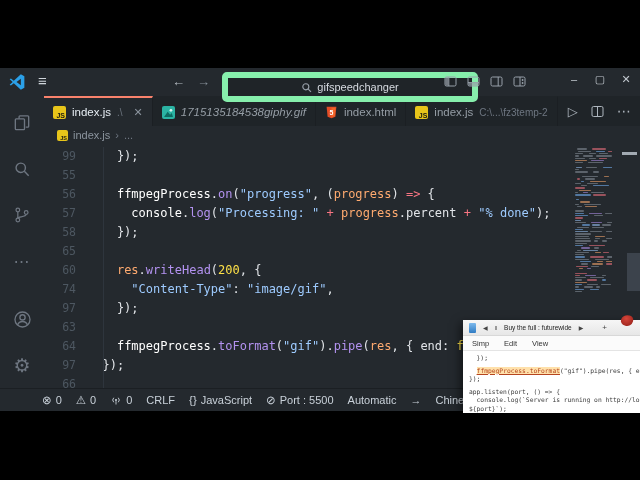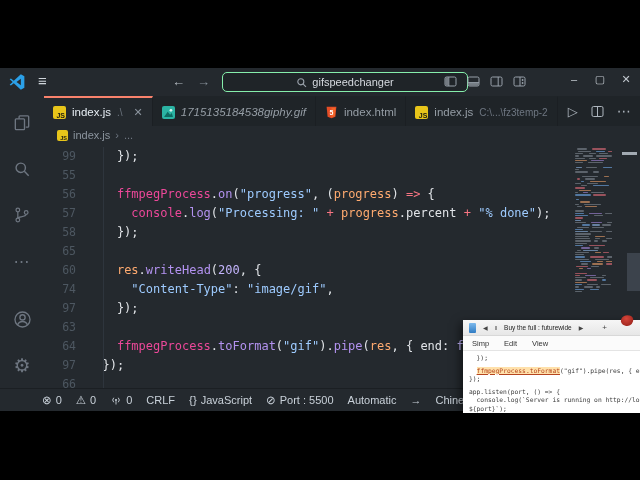--- a/index.html
+++ b/index.html
@@ -5,21 +5,21 @@
   html,body{margin:0;padding:0;background:#000;}
   .stage{position:relative;width:640px;height:480px;background:#000;overflow:hidden;font-family:"Liberation Sans",sans-serif;}
   .window{position:absolute;left:0;top:68px;width:640px;height:343px;background:#24292e;display:flex;flex-direction:column;}
 
   
   .titlebar{position:relative;flex:0 0 28px;background:#24292e;}
   .vslogo{position:absolute;left:9px;top:6px;width:16px;height:16px;}
   .hamburger{position:absolute;left:38px;top:4px;font-size:15px;color:#cfd5db;cursor:pointer;}
   .navarrow{position:absolute;top:6px;font-size:13px;color:#b6bdc4;}
   .nav-back{left:172px}.nav-fwd{left:197px;color:#848d96}
-  .searchbox{position:absolute;left:222px;top:4px;width:244px;height:18px;border:1px solid #86efac;border-radius:5px;background:#1f2428;display:flex;align-items:center;justify-content:center;gap:5px;color:#d6dae0;font-size:11px;}
+  .searchbox{position:absolute;left:222px;top:4px;width:244px;height:18px;border:6px solid #86efac;border-radius:5px;background:#1f2428;display:flex;align-items:center;justify-content:center;gap:5px;color:#d6dae0;font-size:11px;}
   .layout-icons{position:absolute;right:114px;top:7px;display:flex;gap:10px;}
   .layout-icons svg{display:block}
   .win-controls{position:absolute;right:8px;top:5px;display:flex;gap:14px;font-size:11px;color:#c2c8cf;}
   .win-controls span{width:12px;text-align:center}
 
   
   .mid{flex:1;display:flex;min-height:0;}
   .activitybar{width:44px;flex:0 0 44px;display:flex;flex-direction:column;align-items:center;padding-top:4px;}
   .ab-slot{height:46px;width:100%;display:flex;align-items:center;justify-content:center;color:#6e7681;}
   .ab-bottom{margin-top:auto;}
@@ -41,21 +41,21 @@
   .breadcrumb{flex:0 0 18px;height:18px;display:flex;align-items:center;gap:5px;padding-left:13px;font-size:11px;color:#8b949e;background:#24292e;}
   .bc-js{width:11px;height:11px;background:#e8c51a;color:#1b1b10;border-radius:2px;font-size:5.5px;font-weight:bold;display:flex;align-items:flex-end;justify-content:flex-end;padding:0 1px;box-sizing:border-box;}
   .bc-more{color:#6e7681}
 
   
   .editor{flex:1;position:relative;overflow:hidden;background:#24292e;font-family:"DejaVu Sans Mono","Liberation Mono",monospace;font-size:12px;padding-top:3px;}
   .indent-guide{position:absolute;left:59px;top:3px;bottom:0;width:1px;background:#2e353d;}
   .cl{display:flex;height:19px;line-height:19px;}
   .ln{flex:0 0 32px;width:32px;text-align:right;color:#4d5761;font-size:11.5px;user-select:none;}
   .ct{white-space:pre;padding-left:12px;}
-  .tk-w{color:#e1e4e8}.tk-v{color:#ec4899}.tk-f{color:#b392f0}.tk-s{color:#9ecbff}.tk-p{color:#ffab70}.tk-k{color:#f97583}.tk-c{color:#c4b5fd}
+  .tk-w{color:#e1e4e8}.tk-v{color:#ffffff}.tk-f{color:#b392f0}.tk-s{color:#9ecbff}.tk-p{color:#ffab70}.tk-k{color:#f97583}.tk-c{color:#fde047}
   .minimap{position:absolute;top:2px;right:28px;width:38px;height:150px;overflow:hidden;}
   .mm{position:absolute;height:1.4px;border-radius:1px;}
   .scroll-deco{position:absolute;top:8px;right:3px;width:15px;height:3px;background:#b9c1c9;opacity:.85;}
   .scroll-thumb{position:absolute;top:109px;right:0;width:13px;height:38px;background:#5a6470;opacity:.45;}
 
   
   .statusbar{flex:0 0 22px;height:22px;background:#24292e;border-top:1px solid #1b1f23;display:flex;align-items:center;gap:14px;padding:0 8px 0 42px;font-size:11px;color:#c9d1d9;overflow:hidden;white-space:nowrap;}
   .sb-item{display:flex;align-items:center;gap:4px;cursor:pointer;}
   .sb-ic{font-size:11.5px;display:flex;align-items:center;}
 

